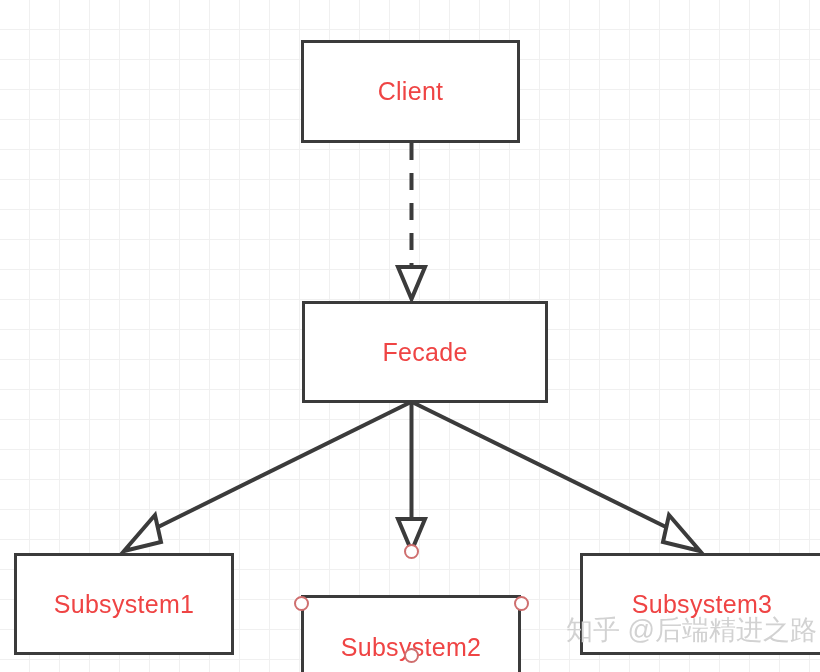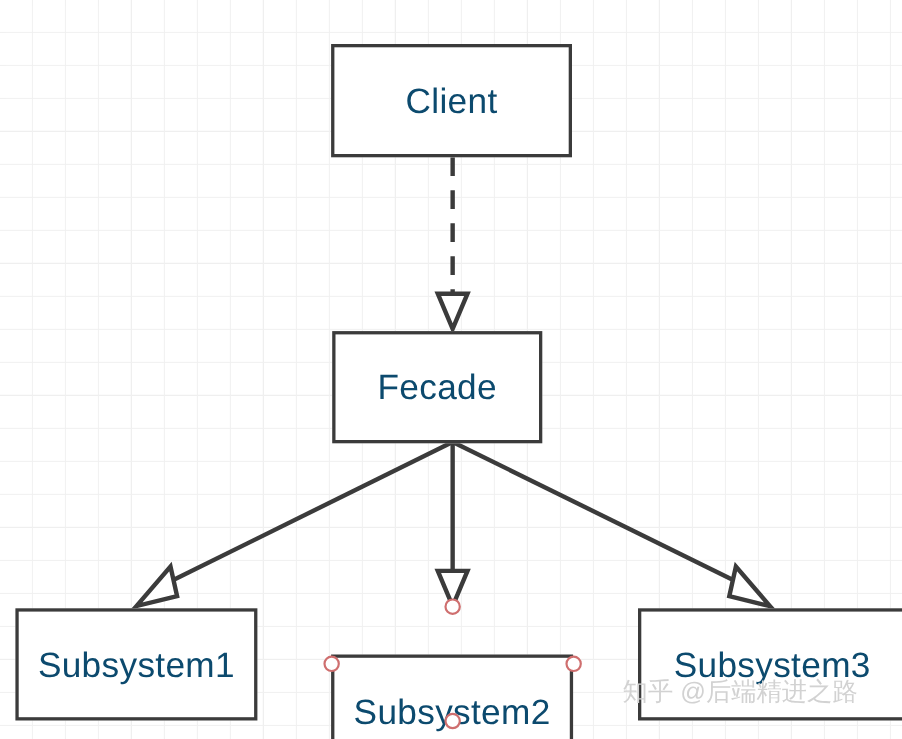--- a/index.html
+++ b/index.html
@@ -44,30 +44,30 @@
   .node {
     position: absolute;
     box-sizing: border-box;
     background: #ffffff;
     border: 3px solid #3b3b3b;
     display: flex;
     align-items: center;
     justify-content: center;
   }
   .node-label {
-    color: #0c4a6e;
-    font-size: 32px;
+    color: #ef4444;
+    font-size: 25px;
     line-height: 1;
     letter-spacing: 0.3px;
     white-space: nowrap;
     user-select: none;
   }
 
   #node-client   { left: 301px; top: 40px;  width: 219px; height: 103px; }
-  #node-facade   { left: 302px; top: 301px; width: 191px; height: 102px; }
+  #node-facade   { left: 302px; top: 301px; width: 246px; height: 102px; }
   #node-sub1     { left: 14px;  top: 553px; width: 220px; height: 102px; text-align: right; }
   #node-sub2     { left: 301px; top: 551px; width: 220px; height: 104px; margin-top: 44px; }
   #node-sub3     { left: 580px; top: 553px; width: 244px; height: 102px; }
 
   
   .handle {
     position: absolute;
     width: 15px;
     height: 15px;
     margin-left: -7.5px;
@@ -81,21 +81,21 @@
   #handle-sub2-top    { left: 411px; top: 551px; }
   #handle-sub2-left   { left: 301px; top: 603px; }
   #handle-sub2-right  { left: 521px; top: 603px; }
   #handle-sub2-bottom { left: 411px; top: 655px; }
 
   
   #watermark {
     position: absolute;
     left: 566px;
     top: 617px;
-    font-size: 23px;
+    font-size: 27px;
     line-height: 1;
     color: #d2d2d2;
     white-space: nowrap;
     user-select: none;
     z-index: 8;
   }
 </style>
 </head>
 <body>
 

